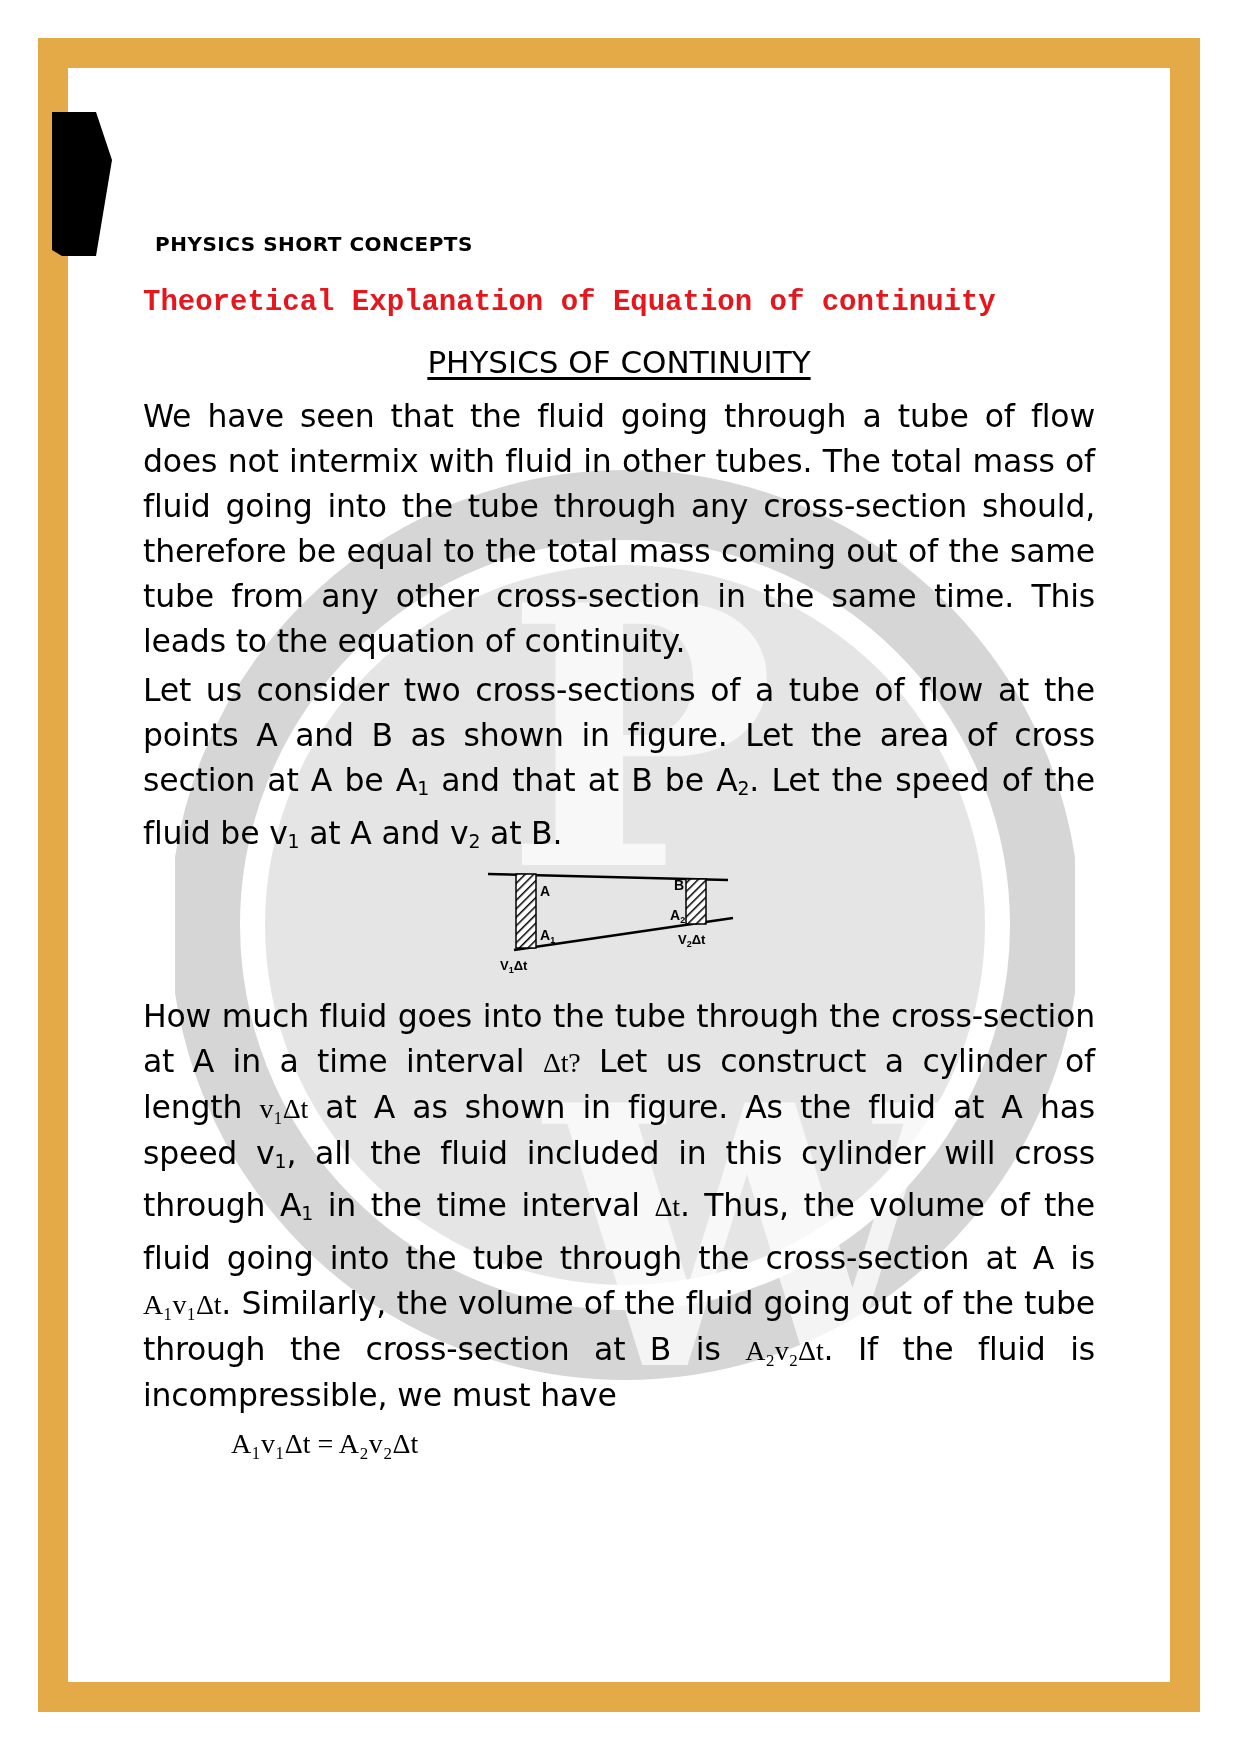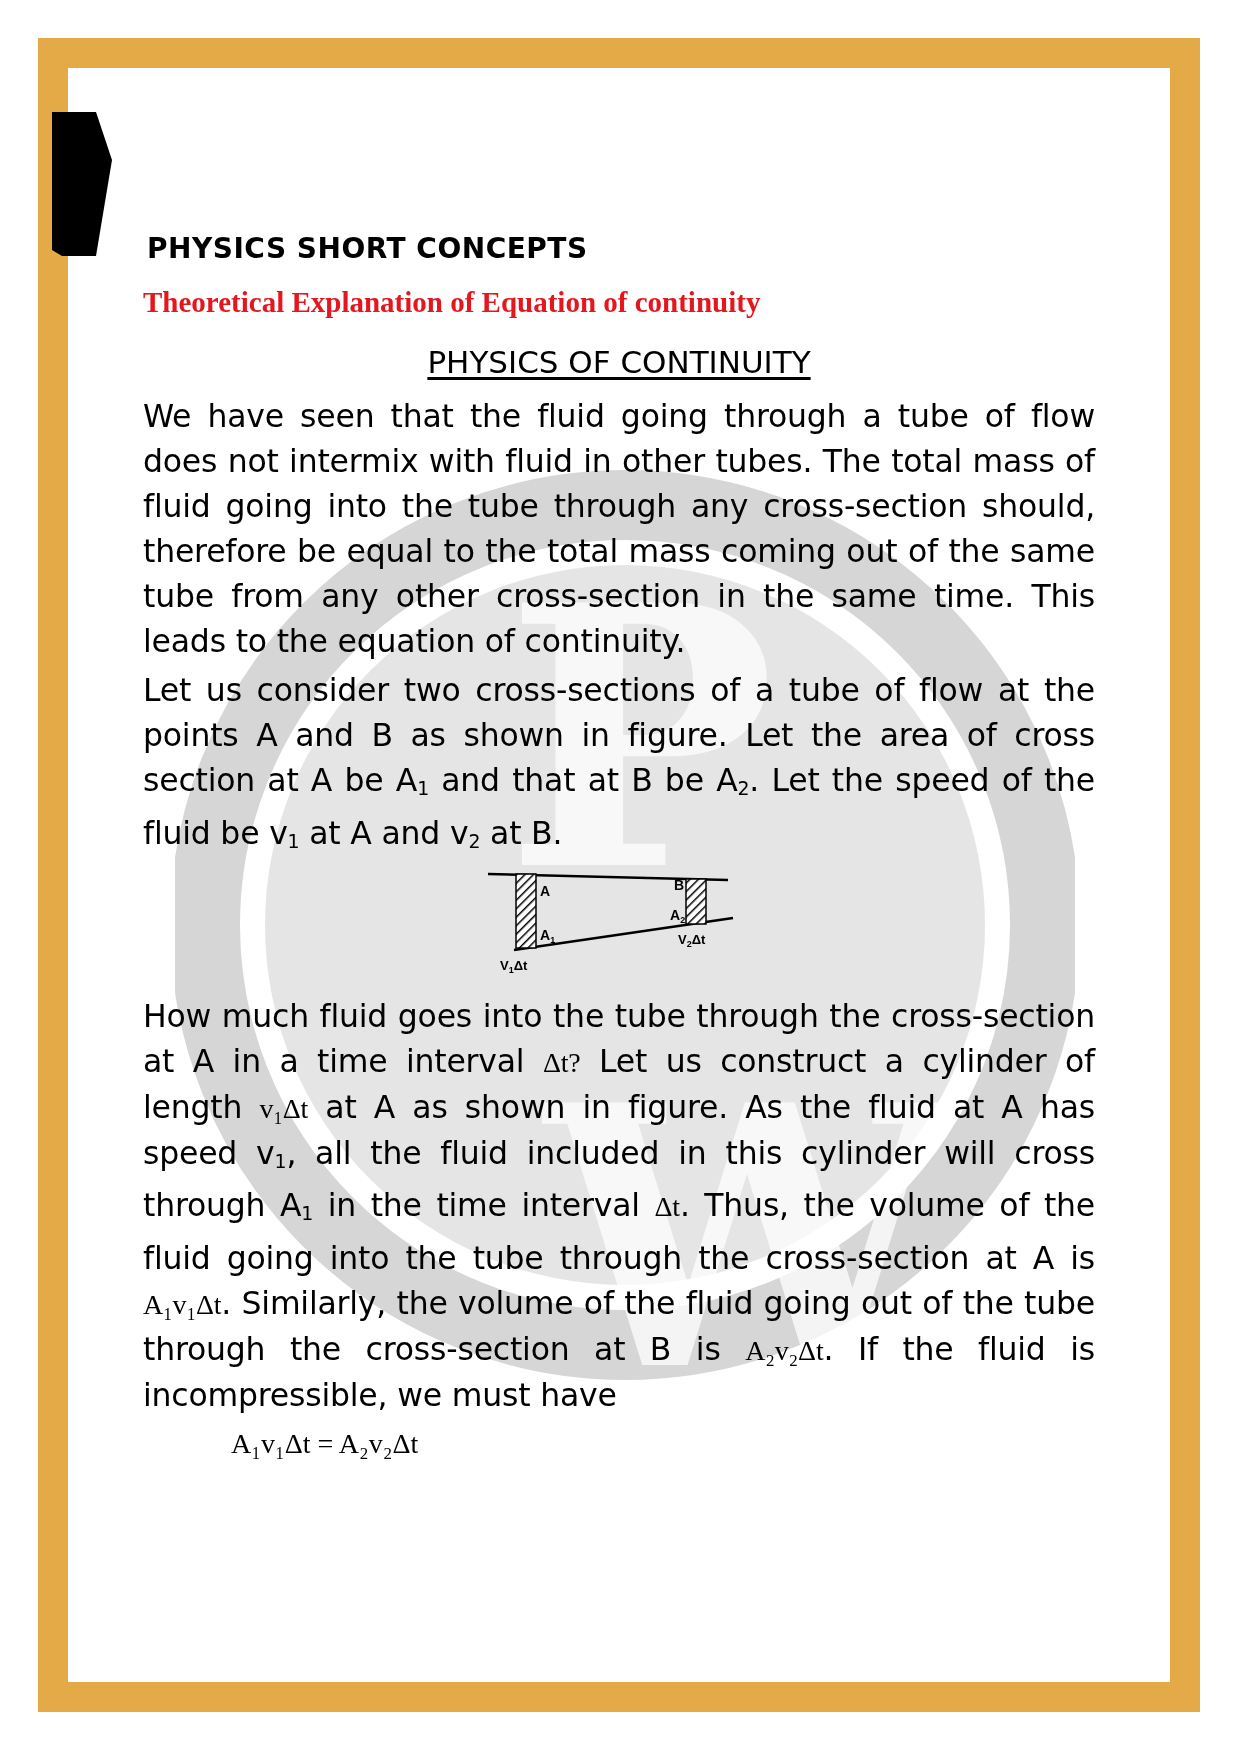--- a/index.html
+++ b/index.html
@@ -12,25 +12,25 @@
       position: absolute; left: 38px; top: 38px; width: 1162px; height: 1674px;
       border: 30px solid #e4aa48; box-sizing: border-box; background: #fff;
     }
     .watermark {
       position: absolute; left: 175px; top: 385px; width: 900px; height: 1080px;
       pointer-events: none;
     }
     .tab-marker { position: absolute; left: 52px; top: 112px; width: 60px; height: 144px; }
     .content { position: absolute; left: 143px; top: 220px; width: 952px; }
     .series-title {
-      font-family: "DejaVu Sans", sans-serif; font-weight: bold; font-size: 28px;
-      letter-spacing: 0.5px; margin: 12px 0 0 4px; height: 36px;
+      font-family: "DejaVu Sans", sans-serif; font-weight: bold; font-size: 20px;
+      letter-spacing: 0.5px; margin: 12px 0 0 12px; height: 36px;
     }
     .topic-title {
-      font-family: Liberation Serif, serif; font-weight: bold; font-size: 29px;
+      font-family: Liberation Mono, monospace; font-weight: bold; font-size: 29px;
       color: #e5171e; margin-top: 18px; height: 40px;
     }
     .heading {
       text-align: center; font-size: 31px; text-decoration: underline;
       text-underline-offset: 4px; margin-top: 18px; height: 50px;
     }
     .para {
       font-size: 31.5px; line-height: 45px; text-align: justify; margin: 0;
       letter-spacing: -0.2px;
     }

